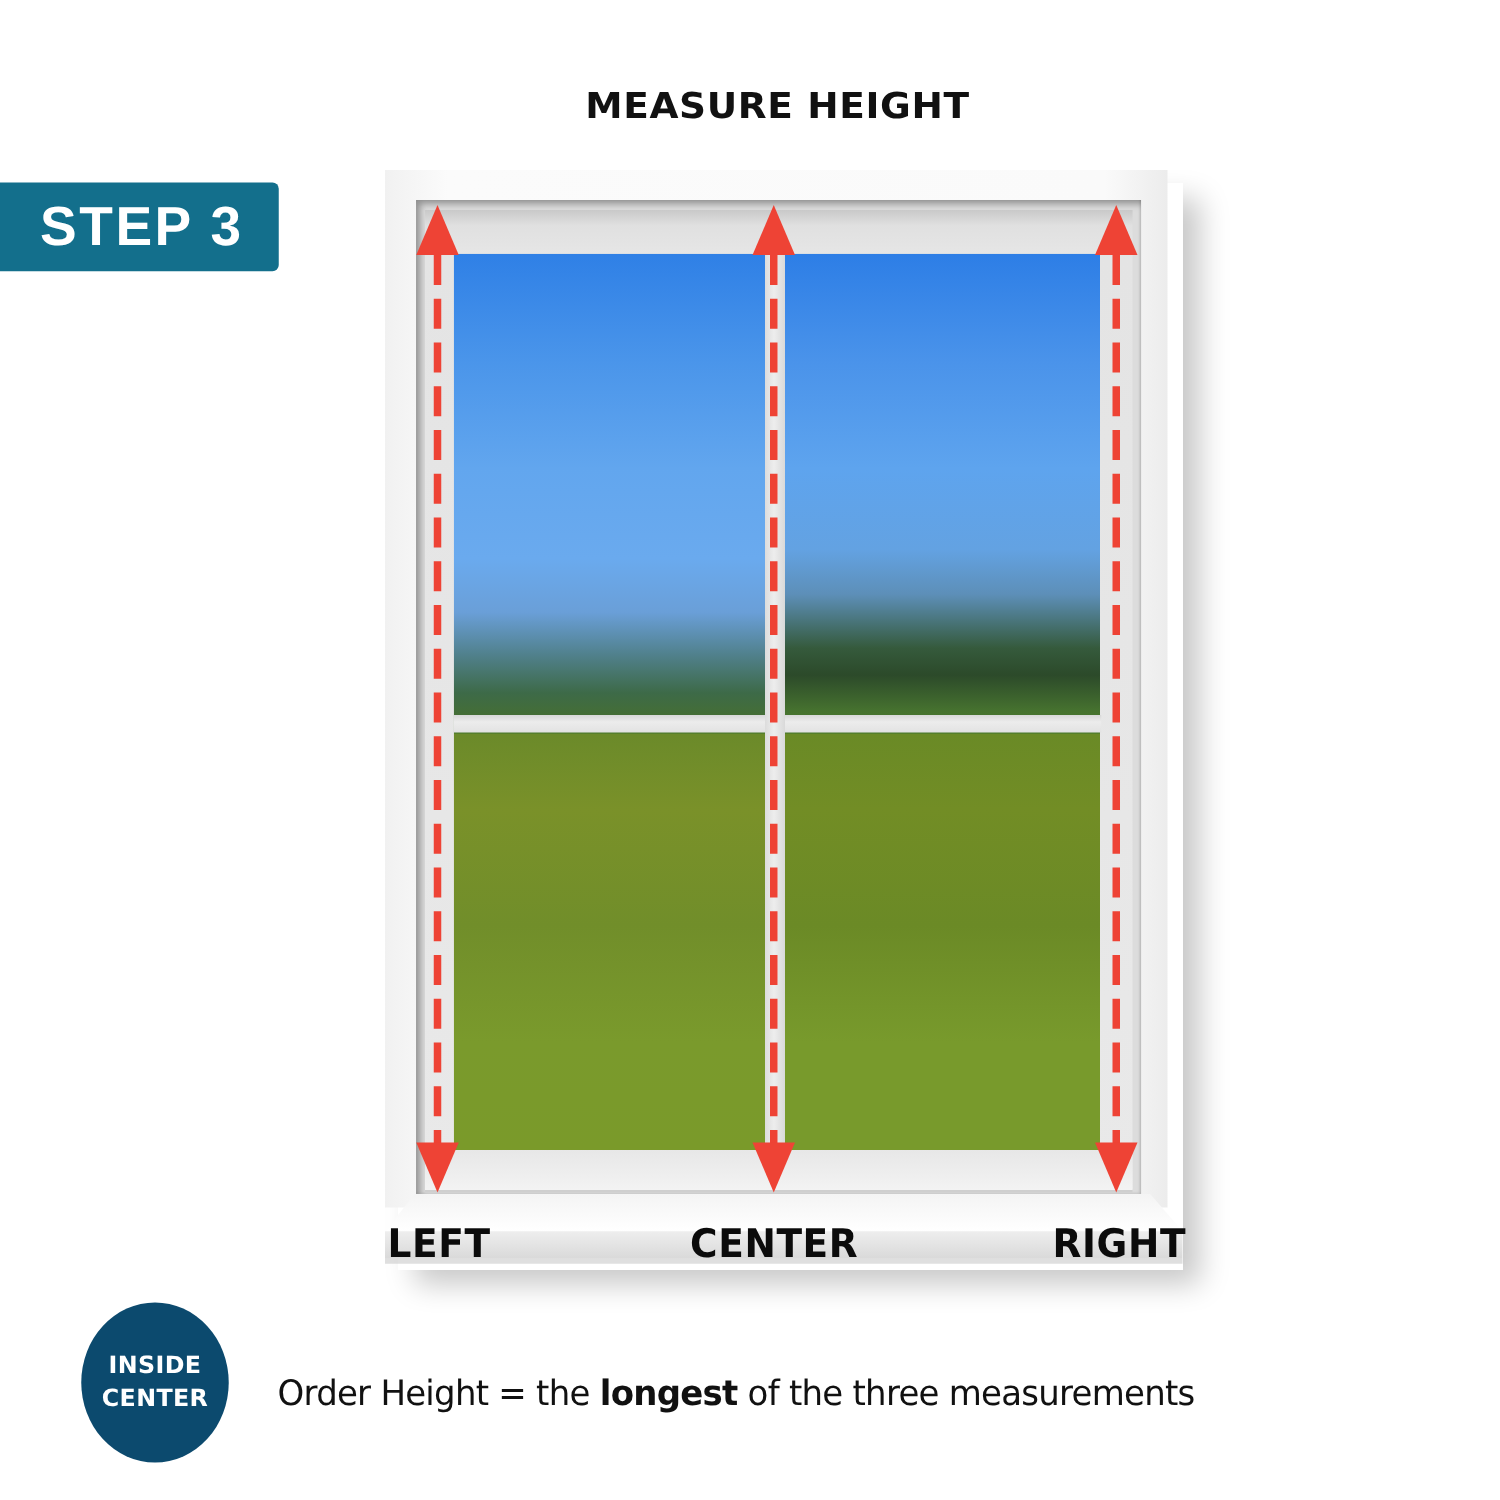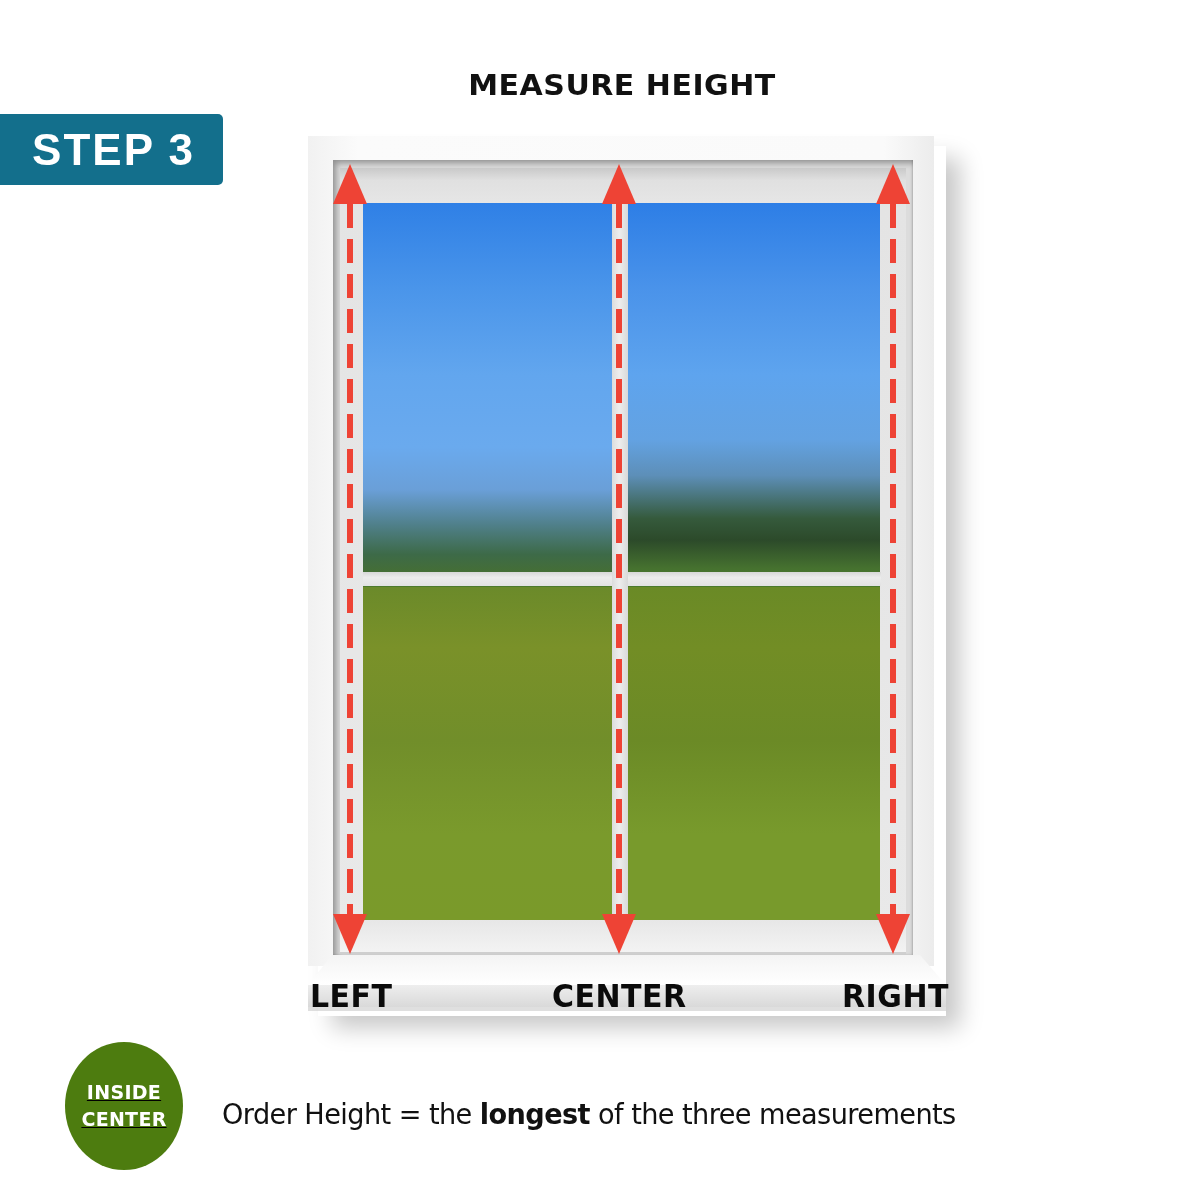--- a/index.html
+++ b/index.html
@@ -1,20 +1,20 @@
 <!DOCTYPE html>
 <html><head>
   <meta charset="utf-8">
   <style>
     html, body { margin: 0; padding: 0; background: #ffffff; }
     body { width: 1200px; height: 1200px; position: relative; overflow: hidden;
            font-family: "DejaVu Sans", sans-serif; }
     .abs { position: absolute; }
 
-    .step-badge { left: 0; top: 114px; width: 223px; height: 71px; background: #136f8c;
+    .step-badge { left: 0; top: 146px; width: 223px; height: 71px; background: #136f8c;
       border-radius: 0 5px 5px 0; display: flex; align-items: center; justify-content: center; }
     .step-badge span { color: #ffffff; font-family: "Liberation Sans", sans-serif; font-weight: bold;
       font-size: 44px; letter-spacing: 2px; padding-left: 4px; }
 
     .title { left: 0; width: 1244px; top: 68px; text-align: center; color: #111;
       font-family: "DejaVu Sans", sans-serif; font-weight: bold; font-size: 30px; letter-spacing: 0.5px;
       transform: scaleY(0.95); }
 
     
     .frame-shadow { left: 318px; top: 146px; width: 628px; height: 870px;
@@ -51,21 +51,21 @@
 
     
     .arrow { width: 40px; height: 800px; }
     .arrow svg { display: block; }
 
     .label { top: 978px; color: #0b0b0b; font-family: "DejaVu Sans", sans-serif; font-weight: bold;
       font-size: 30px; letter-spacing: 0.5px; transform: scaleY(1.05); }
 
     
     .mount-badge { left: 65px; top: 1042px; width: 118px; height: 128px; border-radius: 50%;
-      background: #4d7c0f; display: flex; flex-direction: column; align-items: center; justify-content: center; text-decoration: underline; }
+      background: #0c4a6e; display: flex; flex-direction: column; align-items: center; justify-content: center; }
     .mount-badge span { color: #fff; font-family: "DejaVu Sans", sans-serif; font-weight: bold; font-size: 19px;
       line-height: 27px; letter-spacing: 0.3px; }
     .caption { left: 222px; top: 1098px; font-family: "DejaVu Sans", sans-serif; font-size: 28px; color: #111;
       letter-spacing: -0.6px; white-space: nowrap; transform: scaleX(0.97); transform-origin: left center; }
     .caption b { font-weight: bold; }
   </style>
 </head>
 <body>
 
 <div class="abs step-badge">

